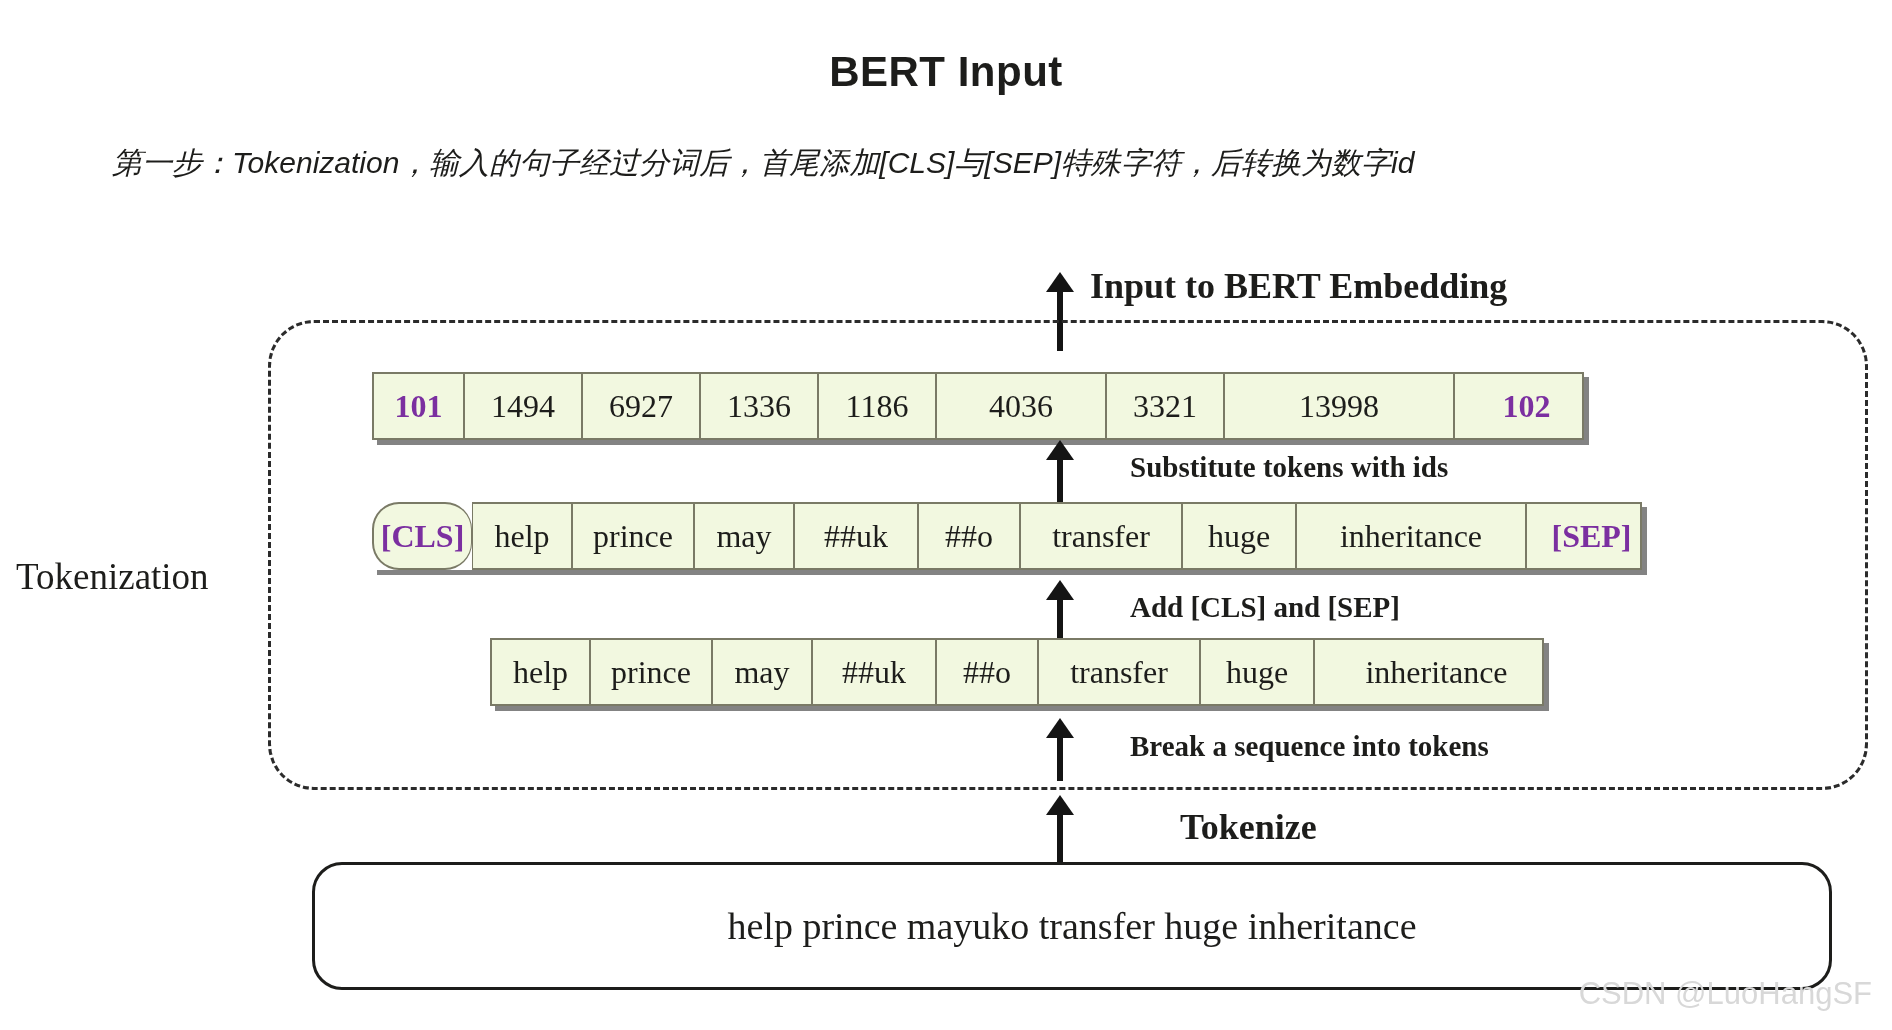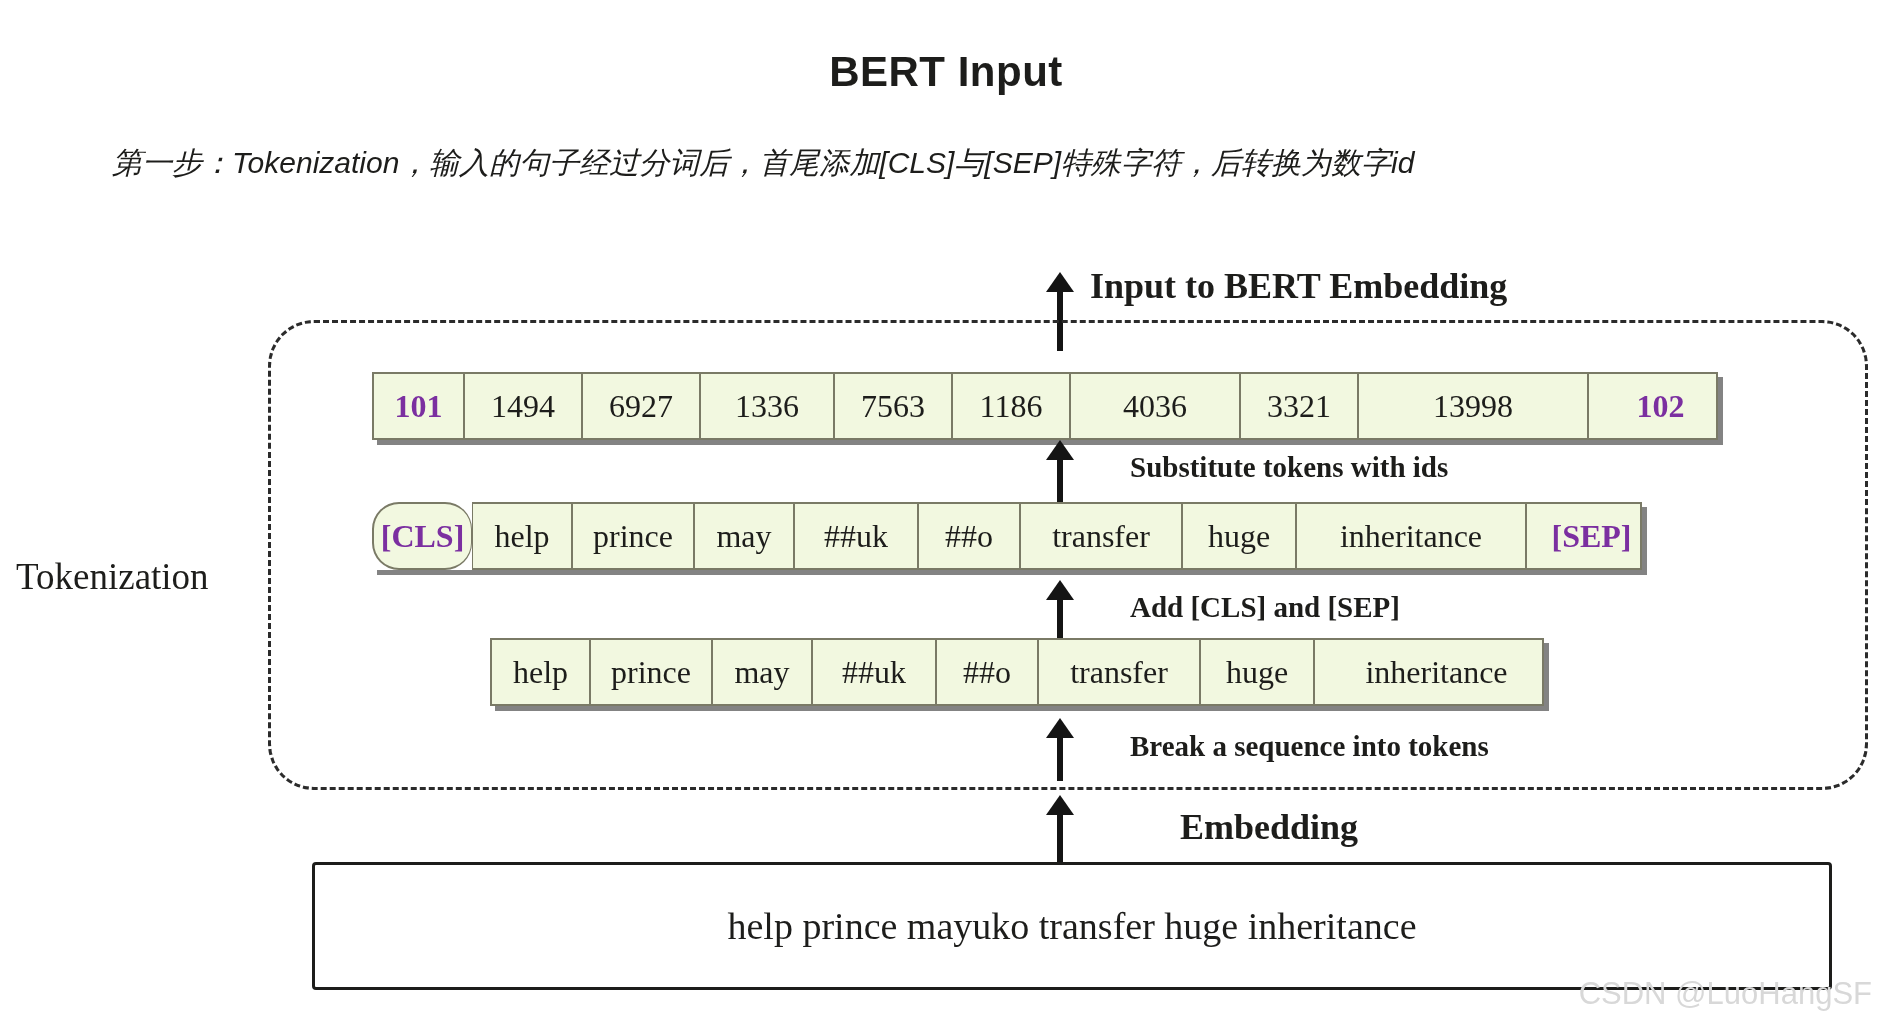--- a/index.html
+++ b/index.html
@@ -134,21 +134,21 @@
   }
 
   
   .sentence-box {
     position: absolute;
     left: 312px;
     top: 862px;
     width: 1520px;
     height: 128px;
     border: 3px solid #1d1d1b;
-    border-radius: 4px;
+    border-radius: 30px;
     box-sizing: border-box;
     display: flex;
     align-items: center;
     justify-content: center;
     font-size: 38px;
     color: #1d1d1b;
     background: #ffffff;
   }
 
   
@@ -176,22 +176,21 @@
   <div class="shaft" style="top:19px; height:60px;"></div>
 </div>
 
 <div class="dashed-box"></div>
 <div class="tokenization-label">Tokenization</div>
 
 <div class="row" id="ids-row">
     <div class="cell special" style="width: 92px;">101</div>
     <div class="cell" style="width: 118px;">1494</div>
     <div class="cell" style="width: 118px;">6927</div>
-    <div class="cell" style="width: 134px;">1336</div>
-    <div class="cell" style="width: 118px;">7563</div>
+    <div class="cell" style="width: 118px;">1336</div>
     <div class="cell" style="width: 118px;">1186</div>
     <div class="cell" style="width: 170px; text-align: center;">4036</div>
     <div class="cell" style="width: 118px;">3321</div>
     <div class="cell" style="width: 230px;">13998</div>
     <div class="cell special" style="width: 130px;">102</div>
   </div>
 
 <div class="arrow" style="left:1060px; top:440px;">
   <div class="head"></div>
   <div class="shaft" style="top:19px; height:44px;"></div>
@@ -231,19 +230,19 @@
 <div class="arrow" style="left:1060px; top:718px;">
   <div class="head"></div>
   <div class="shaft" style="top:19px; height:44px;"></div>
 </div>
 <div class="step-caption" style="left:1130px; top:730px;">Break a sequence into tokens</div>
 
 <div class="arrow" style="left:1060px; top:795px;">
   <div class="head"></div>
   <div class="shaft" style="top:19px; height:48px;"></div>
 </div>
-<div class="step-caption" style="left:1180px; top:806px; font-size:36px;">Embedding</div>
+<div class="step-caption" style="left:1180px; top:806px; font-size:36px;">Tokenize</div>
 
 <div class="sentence-box">
   <span>help prince mayuko transfer huge inheritance</span>
 </div>
 
 <div class="watermark">CSDN @LuoHangSF</div>
 
 </body></html>

